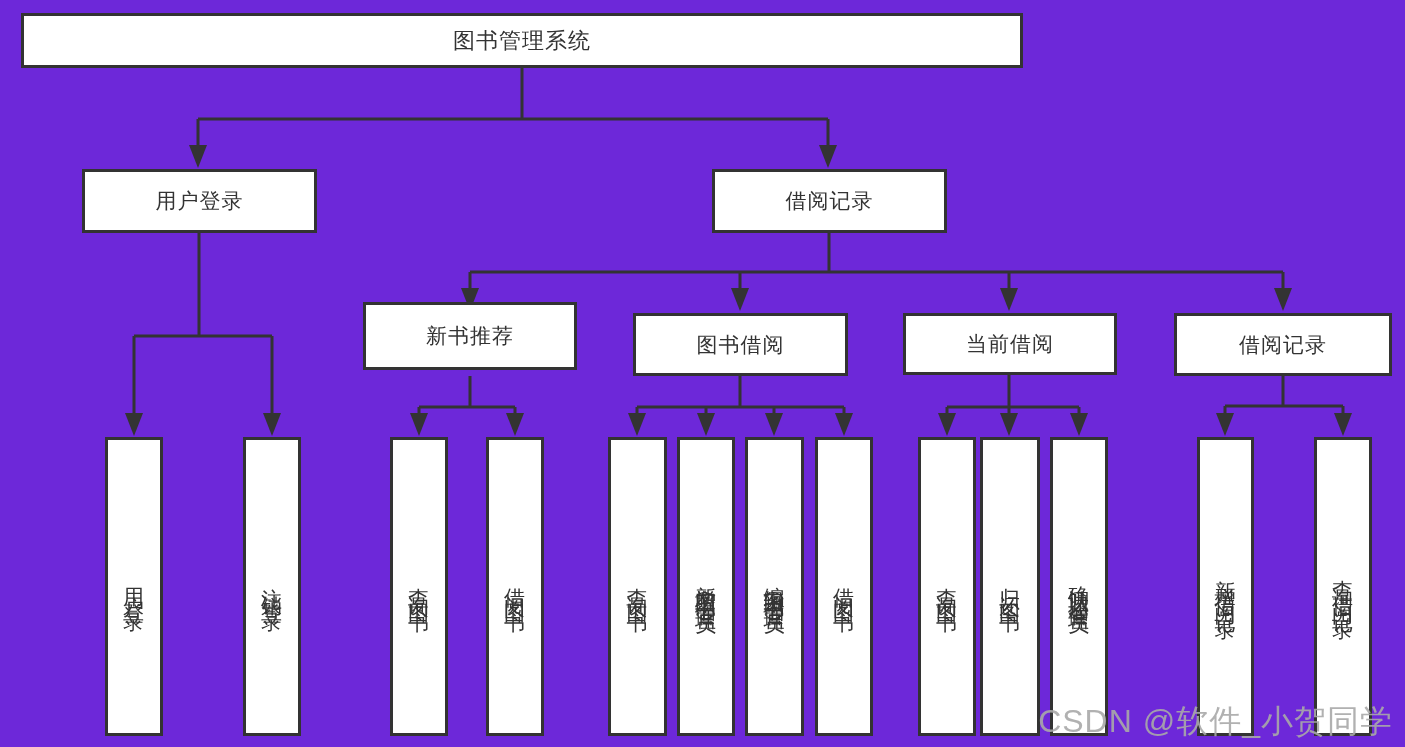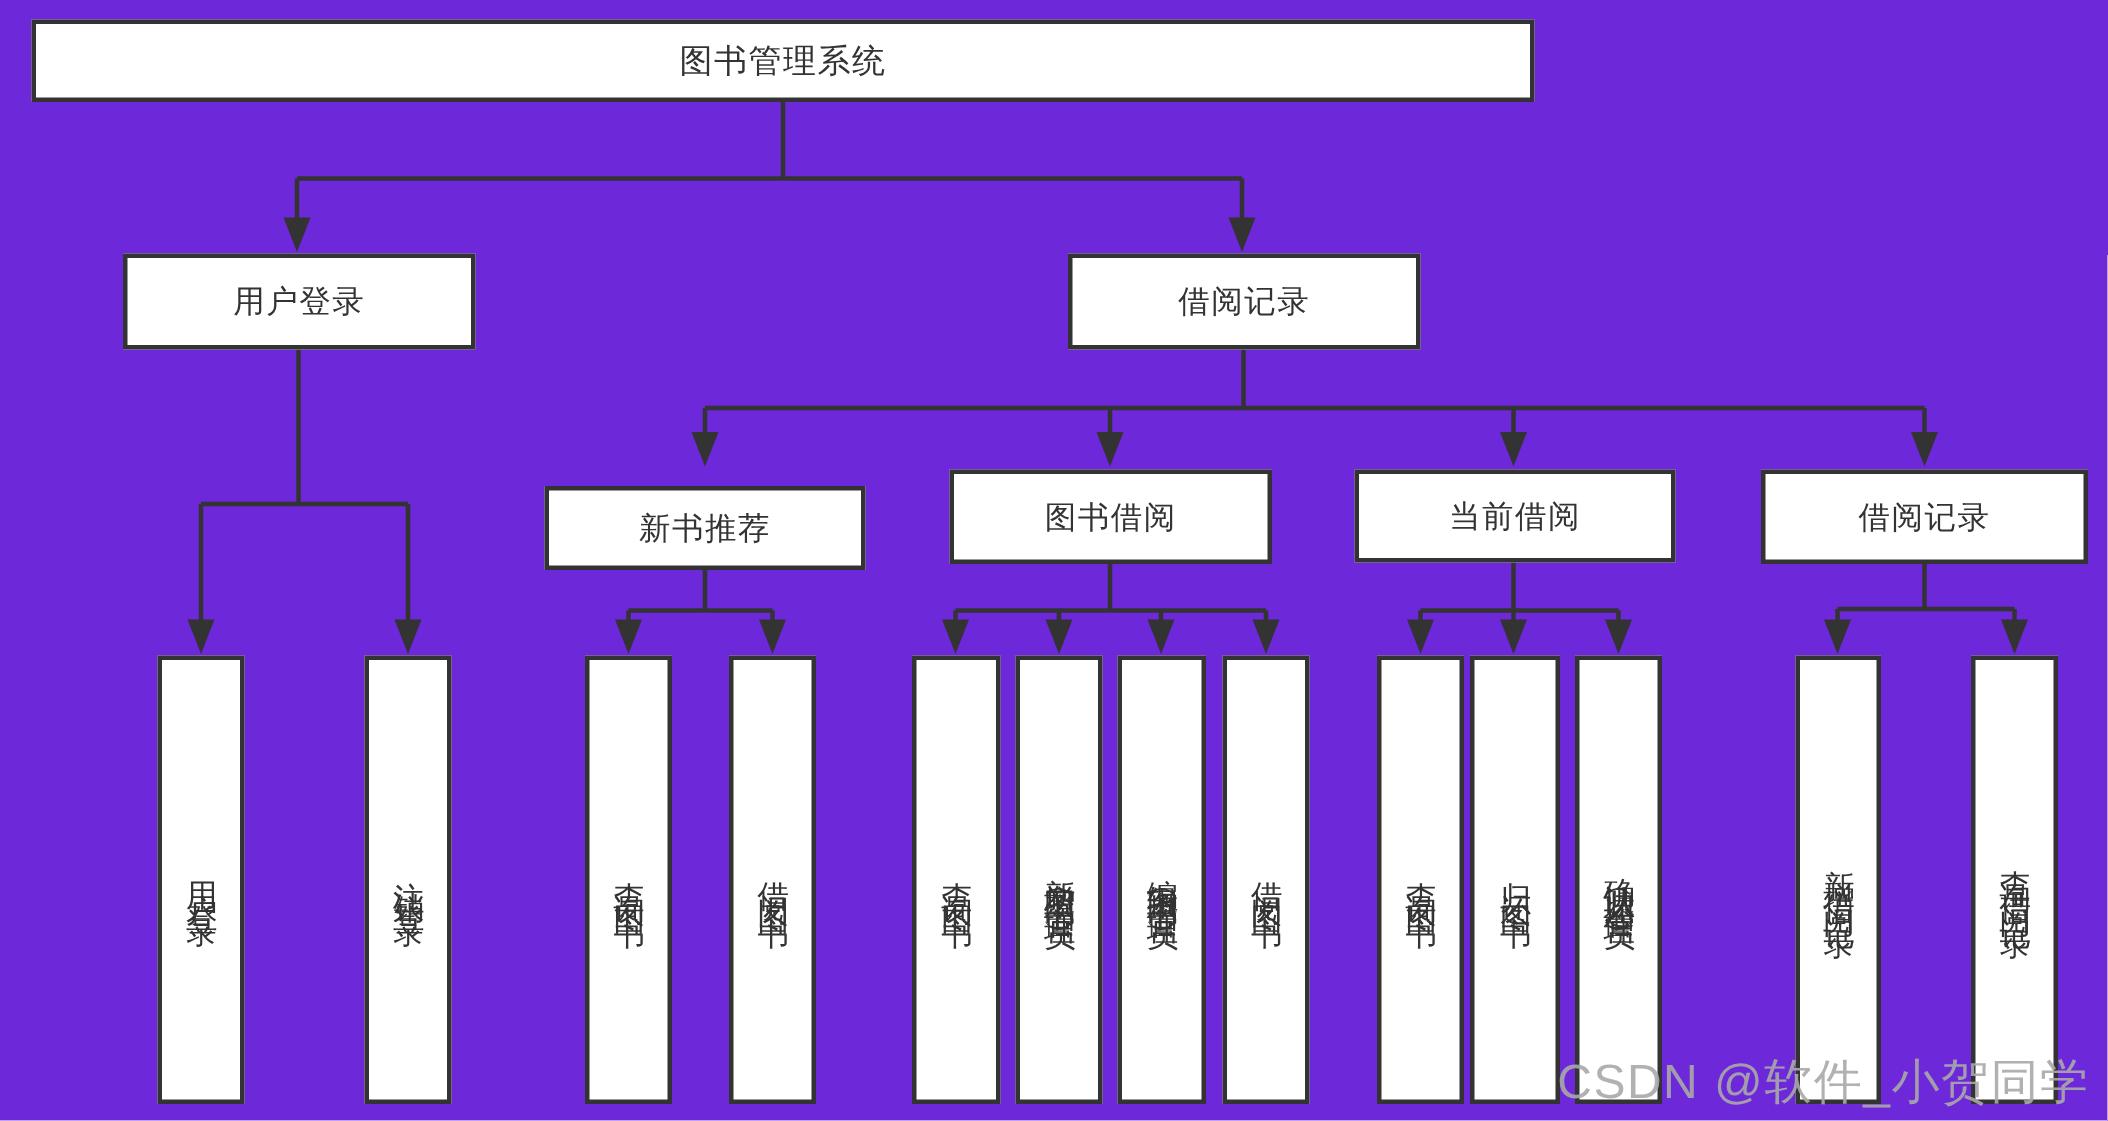--- a/index.html
+++ b/index.html
@@ -100,21 +100,21 @@
     <span>图书管理系统</span>
   </div>
 
   <div class="node hbox" style="left:82px; top:169px; width:235px; height:64px;">
     <span>用户登录</span>
   </div>
   <div class="node hbox" style="left:712px; top:169px; width:235px; height:64px;">
     <span>借阅记录</span>
   </div>
 
-  <div class="node hbox" style="left:363px; top:324px; width:214px; height:56px;justify-content:center;">
+  <div class="node hbox" style="left:363px; top:302px; width:214px; height:68px;justify-content:center;">
     <span>新书推荐</span>
   </div>
   <div class="node hbox" style="left:633px; top:313px; width:215px; height:63px;">
     <span>图书借阅</span>
   </div>
   <div class="node hbox" style="left:903px; top:313px; width:214px; height:62px;justify-content:center;">
     <span>当前借阅</span>
   </div>
   <div class="node hbox" style="left:1174px; top:313px; width:218px; height:63px;">
     <span>借阅记录</span>

